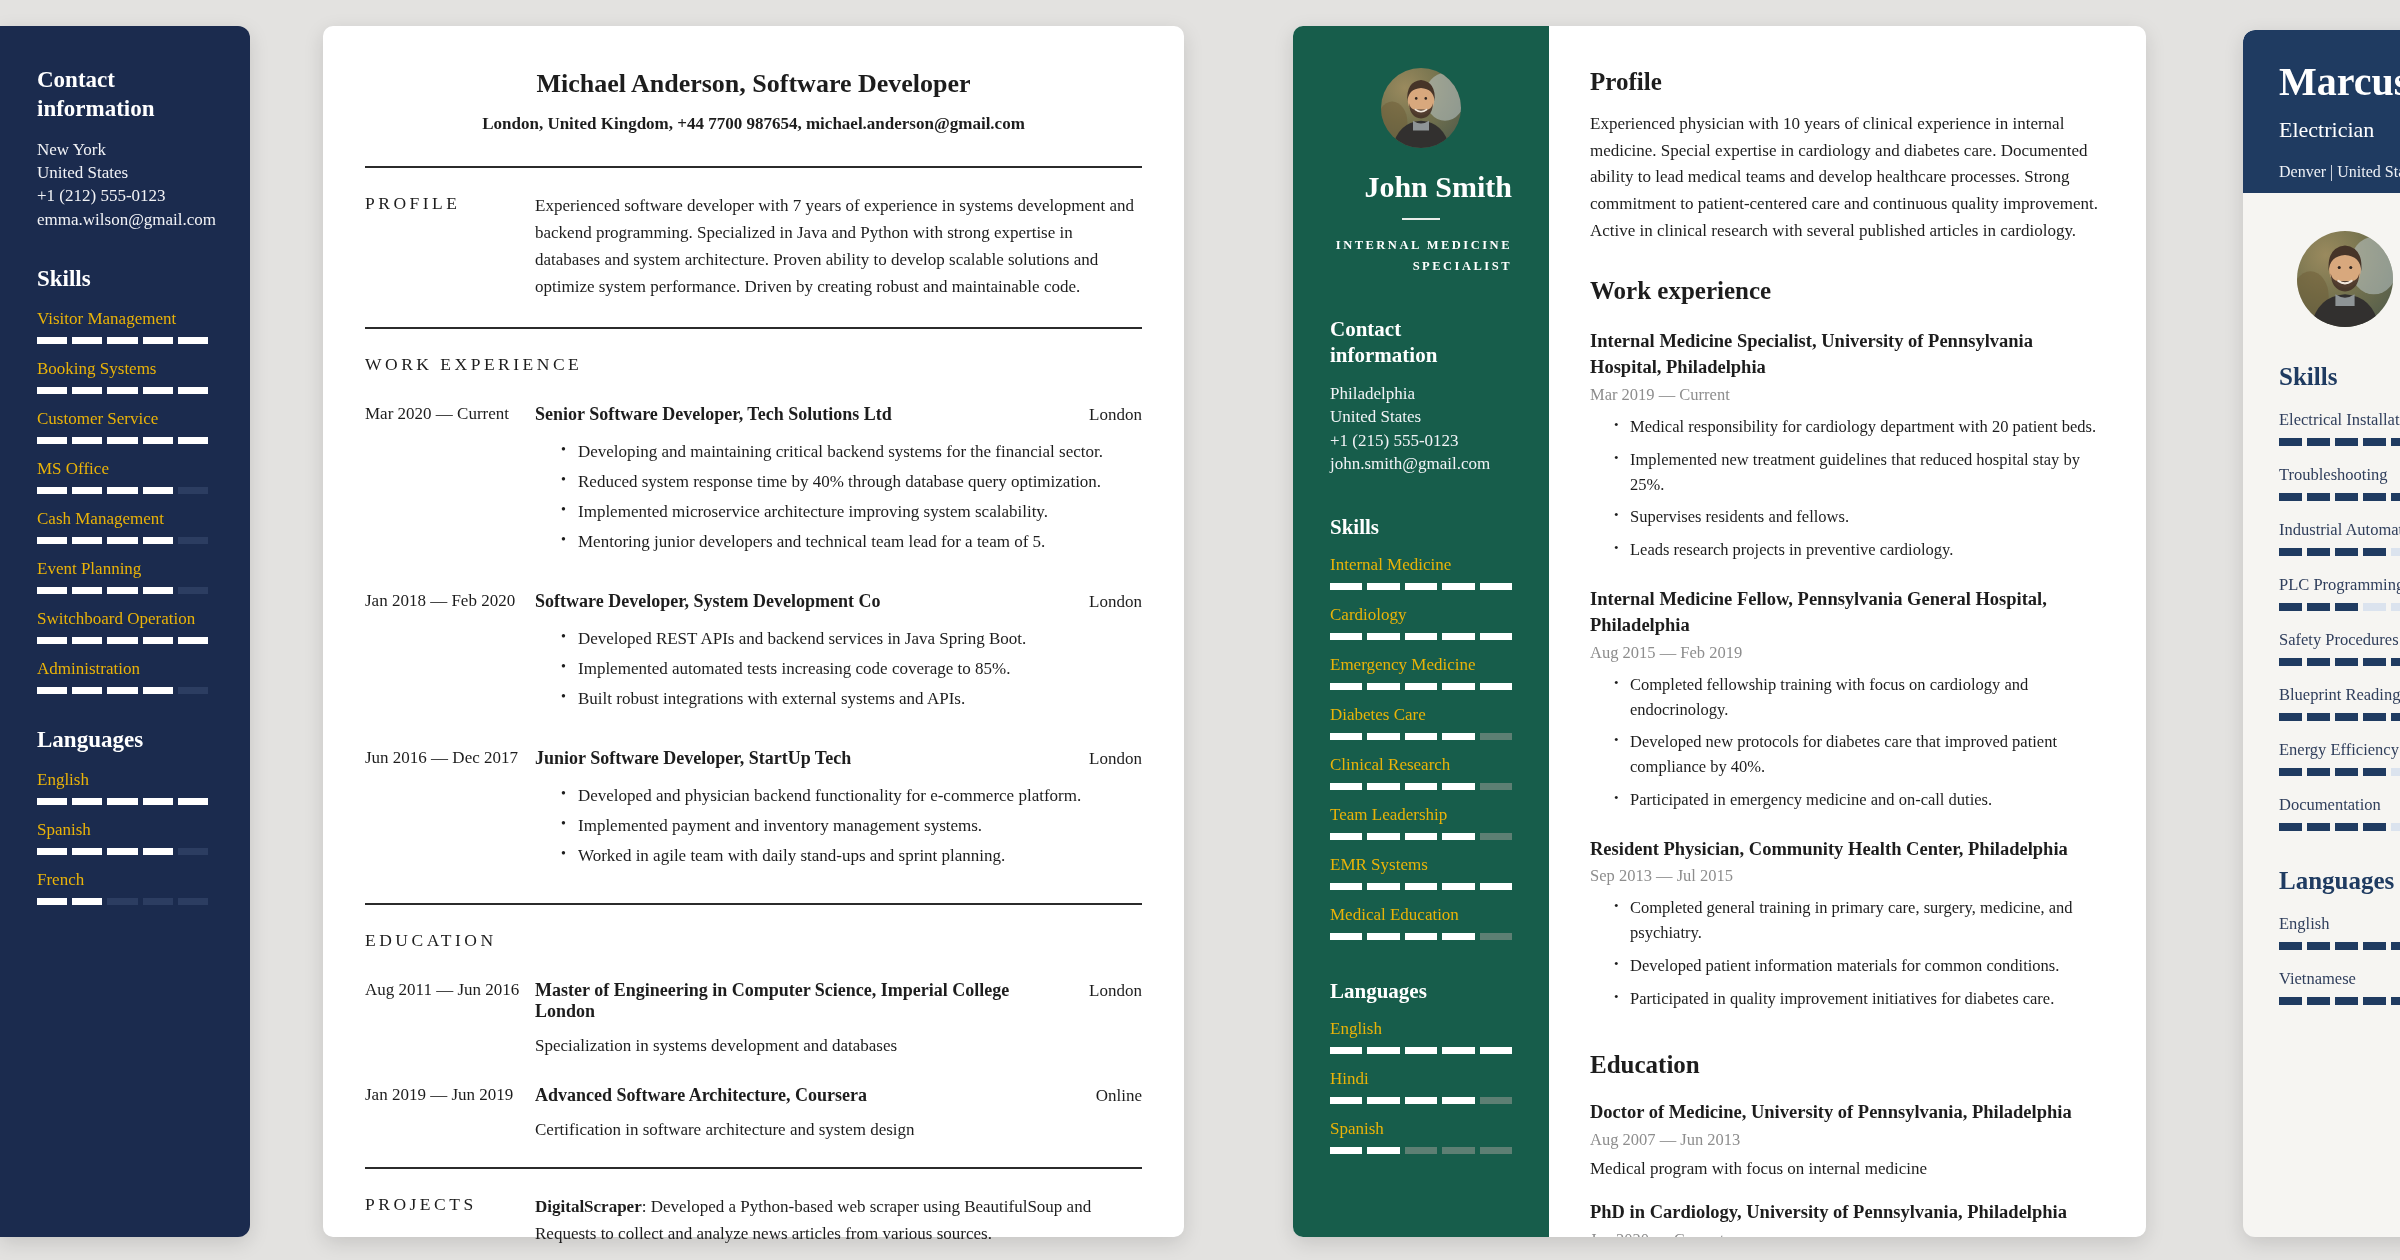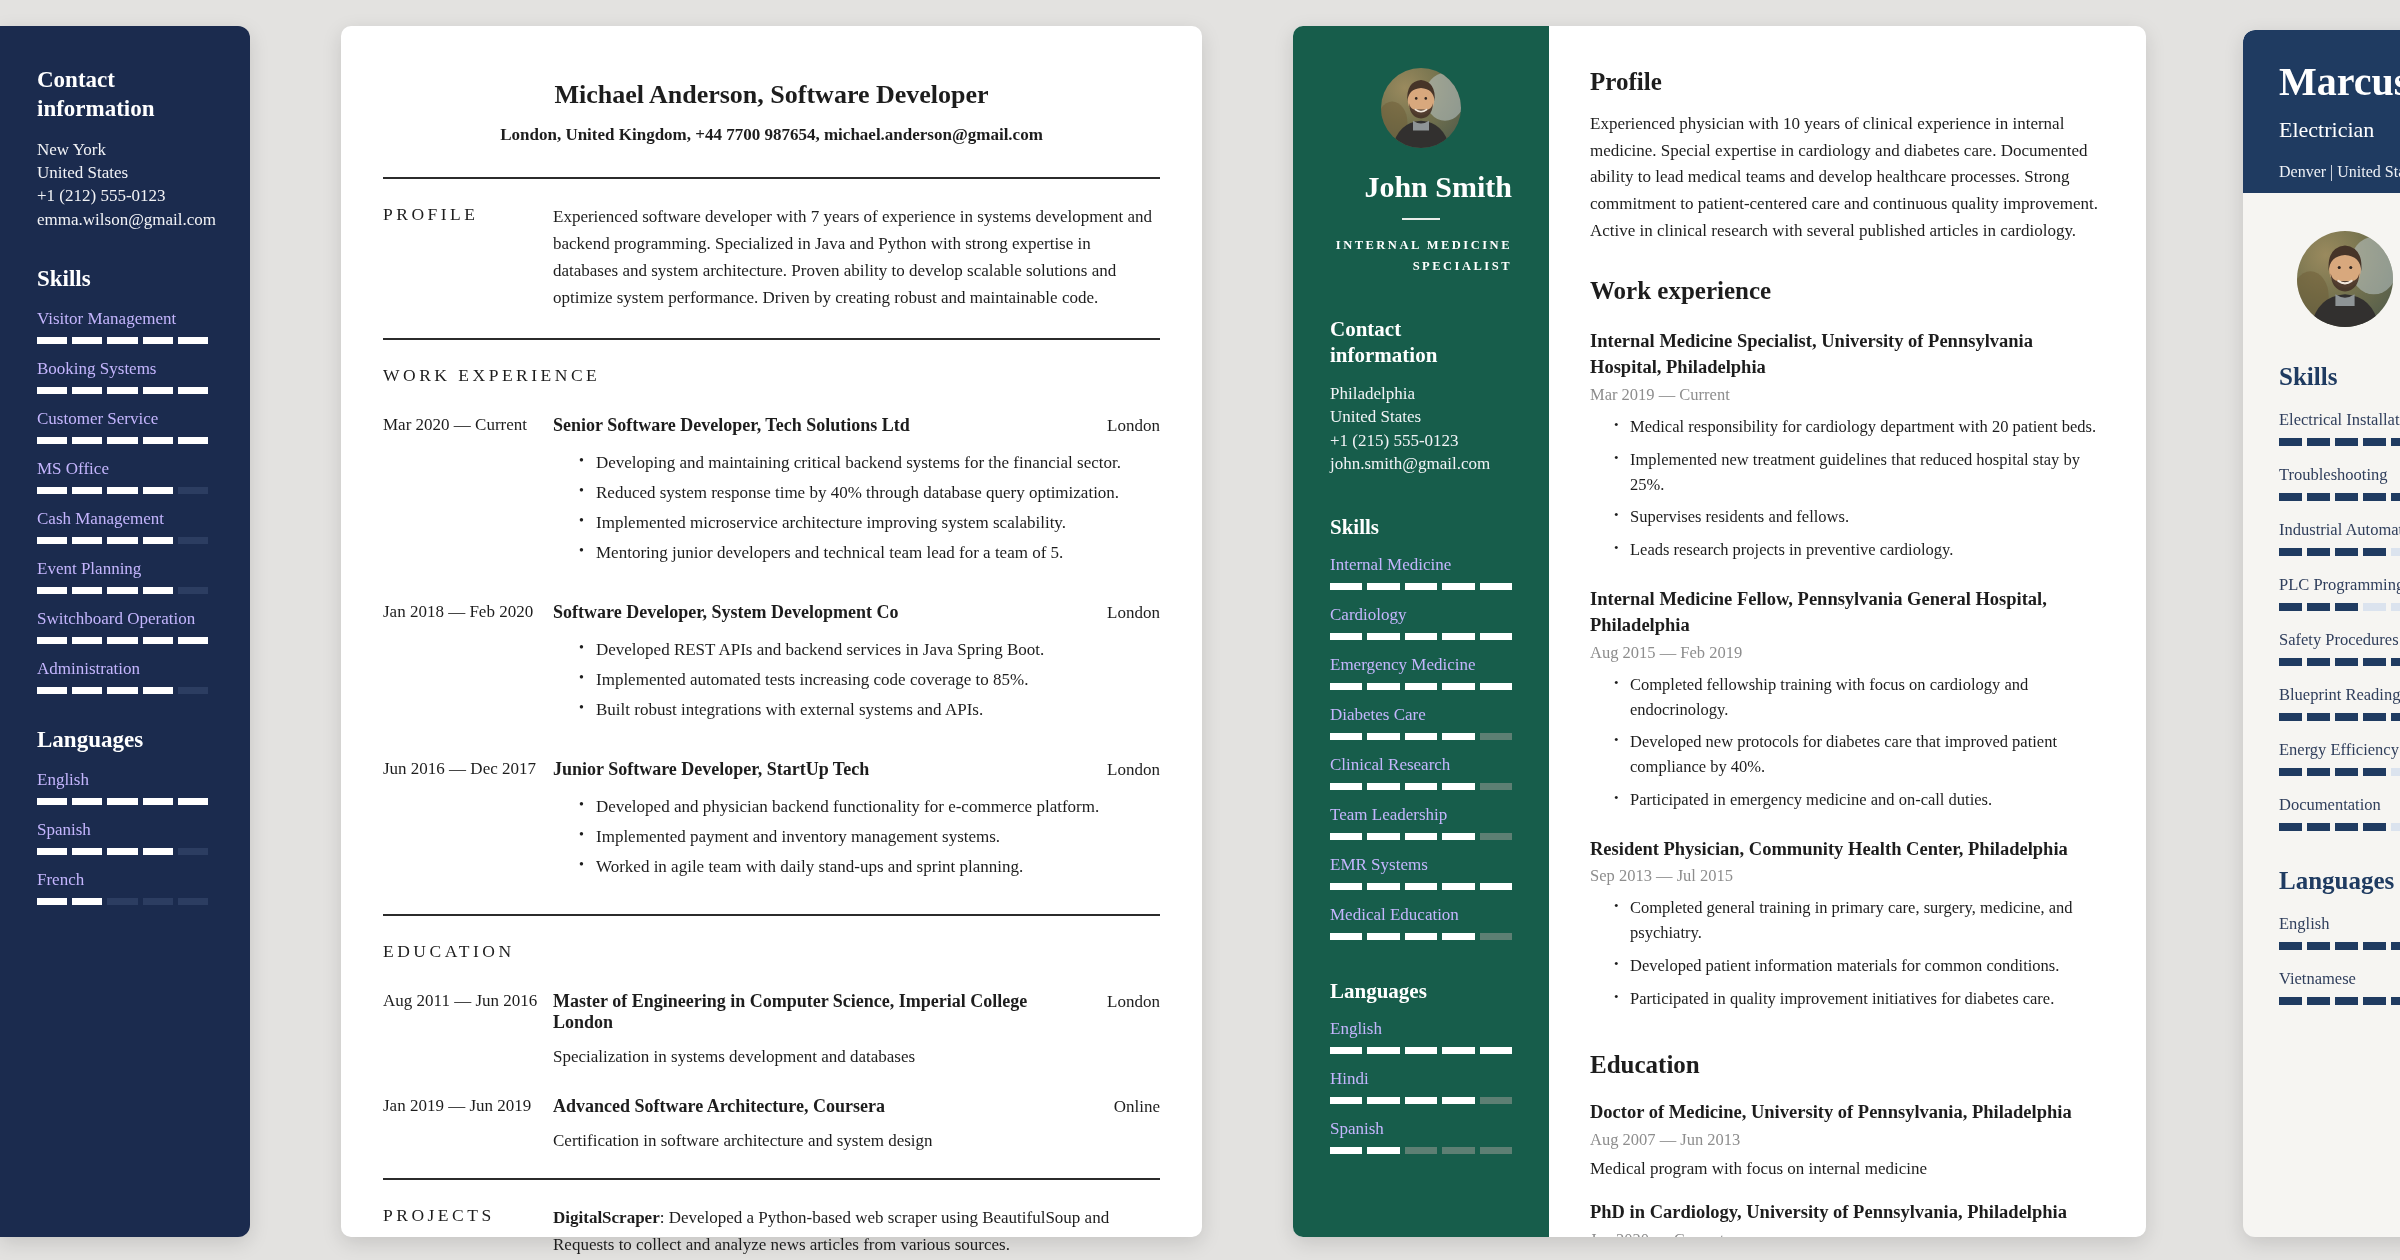--- a/index.html
+++ b/index.html
@@ -22,28 +22,28 @@
     background:#1b2b4e; color:#fff;
     border-radius:0 12px 12px 0;
     padding:40px 42px 0 37px;
   }
   .side-head { font-size:23px; font-weight:700; line-height:1.25; }
   .clines { margin-top:14px; }
   .cline { font-size:17px; line-height:1.38; color:#f2f3f6; }
   .mt-skills { margin-top:34px; }
   .mt-langs { margin-top:32px; }
   .skill { margin-top:15px; }
-  .skill-label { font-size:17px; color:#c4b5fd; }
+  .skill-label { font-size:17px; color:#eab308; }
   .bar { margin-top:8px; display:flex; gap:5px; }
   .seg { height:7px; flex:1 1 auto; }
   .left-card .seg.f { background:#ffffff; }
   .left-card .seg.e { background:#2c3d61; }
 
   
-  .dev-card { left:341px; width:861px; padding:54px 42px 0 42px; color:#1d1d1d; }
+  .dev-card { left:323px; width:861px; padding:43px 42px 0 42px; color:#1d1d1d; }
   .dev-top { text-align:center; padding-bottom:32px; border-bottom:2px solid #2b2b2b; }
   .dev-top h1 { font-size:26px; font-weight:700; }
   .dev-contact { font-size:17px; margin-top:15px;font-weight:bold; }
   .sec { border-bottom:2px solid #2b2b2b; padding:25px 0 27px 0; }
   .row { display:grid; grid-template-columns:170px 1fr; }
   .sec-label { font-size:17.5px; letter-spacing:3.5px; }
   .sec-text { font-size:17px; line-height:1.58; }
   .sec-text b { font-weight:700; }
   .xp { display:grid; grid-template-columns:170px 1fr; margin-top:29px; }
   .xp-date { font-size:17px; }

